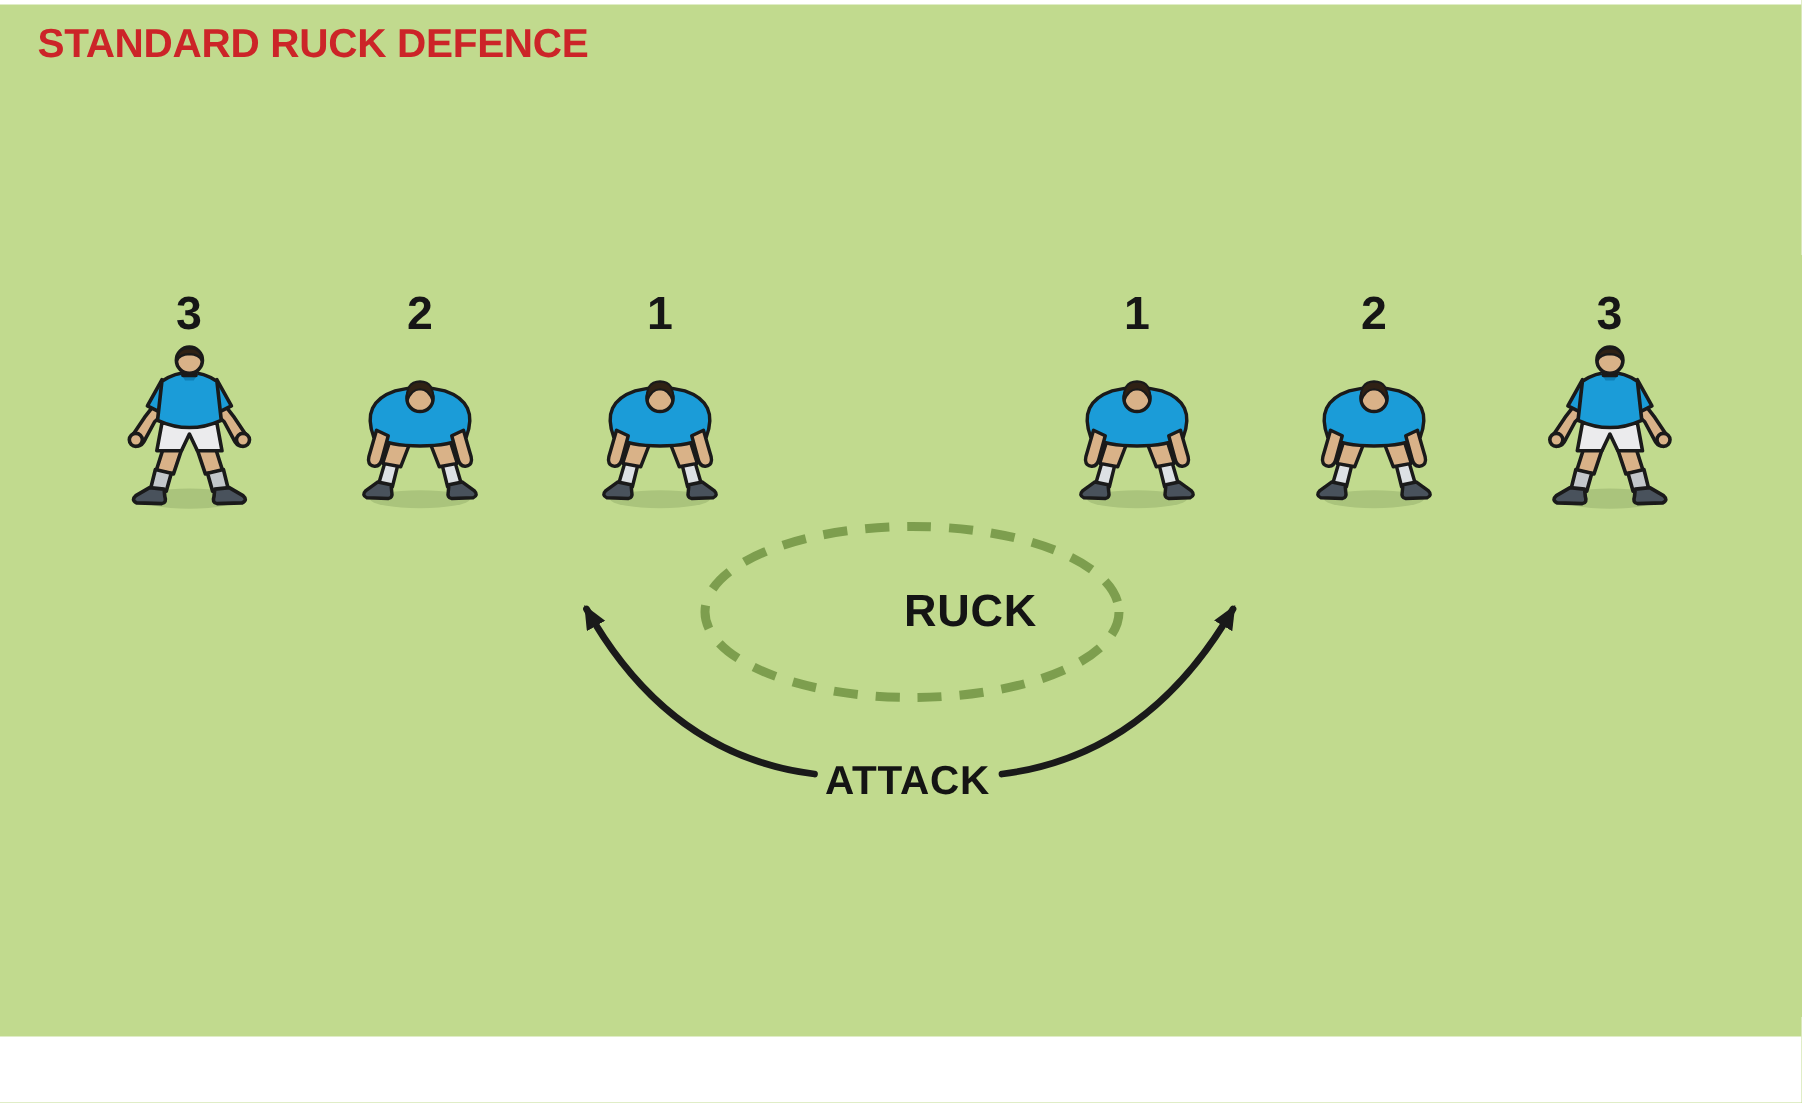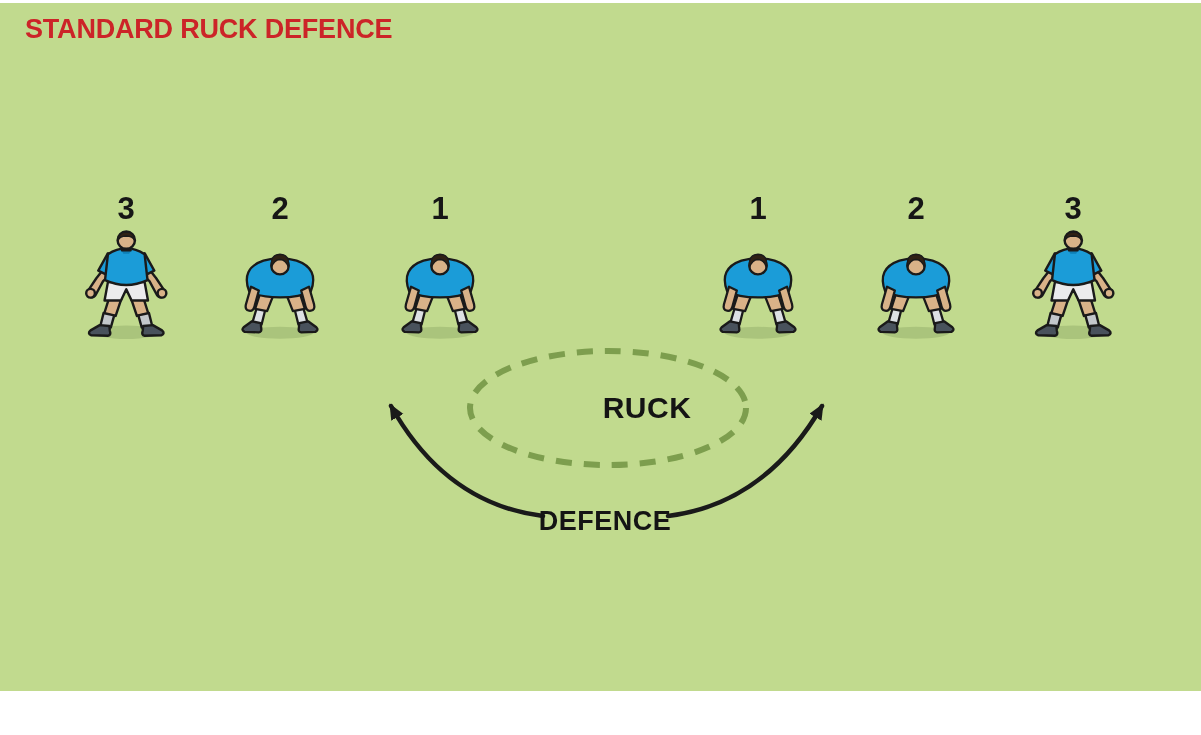--- a/index.html
+++ b/index.html
@@ -103,21 +103,21 @@
       <marker id="arrowhead" markerUnits="userSpaceOnUse" markerWidth="24" markerHeight="24" refX="13" refY="7" orient="auto">
         <path d="M0,0 L16,7 L0,14 Z" fill="#1a1a1a"></path>
       </marker>
     </defs>
     <ellipse cx="608" cy="408" rx="138" ry="57" fill="none" stroke="#7d9e4e" stroke-width="6" stroke-dasharray="16 12"></ellipse>
     <path d="M543,516 Q446,504 391,406" fill="none" stroke="#1a1a1a" stroke-width="4.5" stroke-linecap="round" marker-end="url(#arrowhead)"></path>
     <path d="M668,516 Q765,504 822,406" fill="none" stroke="#1a1a1a" stroke-width="4.5" stroke-linecap="round" marker-end="url(#arrowhead)"></path>
   </svg>
 
   <div class="diagram-label ruck-label">RUCK</div>
-  <div class="diagram-label attack-label">DEFENCE</div>
+  <div class="diagram-label attack-label">ATTACK</div>
 
   <div class="player pose-upright" style="left:66px">
     <div class="num">3</div>
     <svg class="fig" viewBox="0 0 100 116">
       <use href="#pose-upright"></use>
     </svg>
   </div>
   <div class="player pose-crouched" style="left:220px">
     <div class="num">2</div>
     <svg class="fig" viewBox="0 0 100 100">

